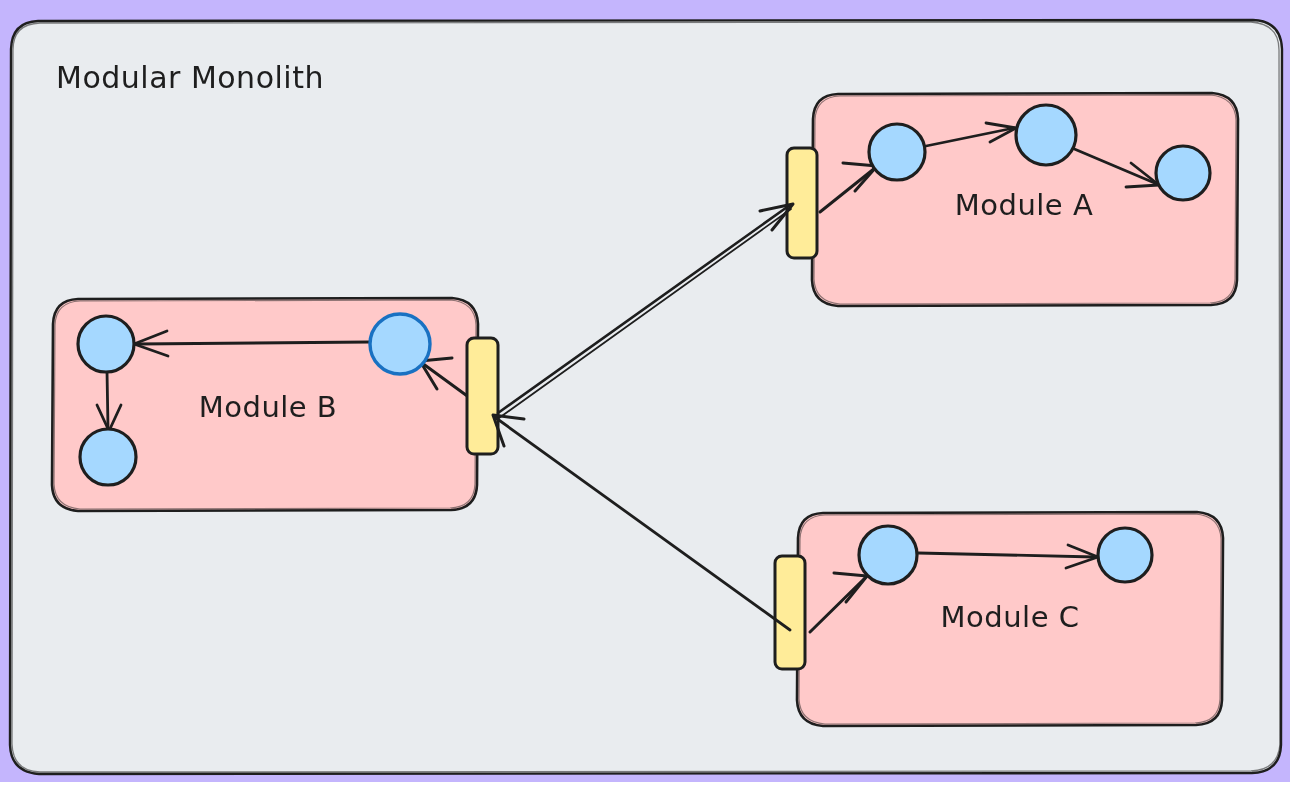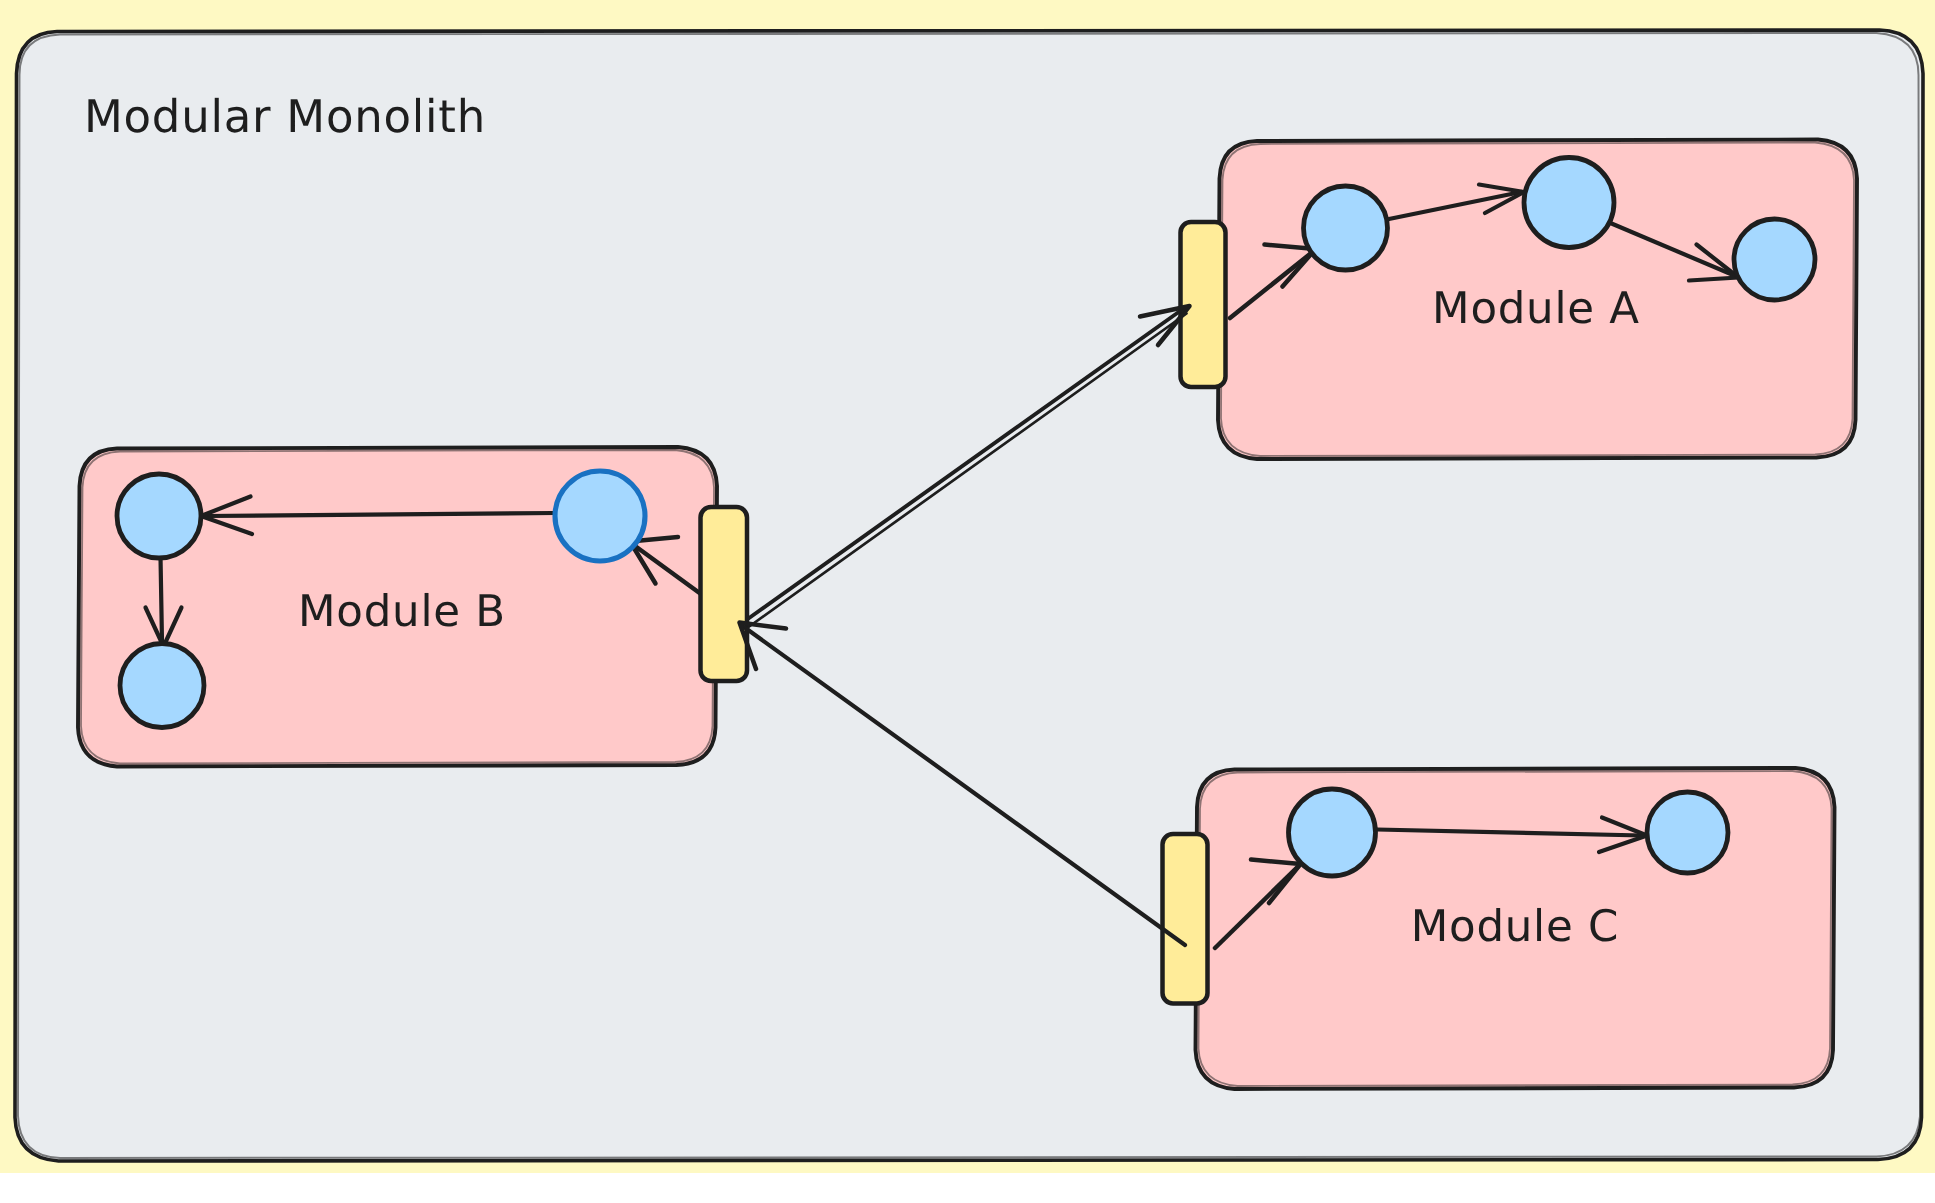--- a/index.html
+++ b/index.html
@@ -11,21 +11,21 @@
   body {
     width: 1290px;
     height: 802px;
     overflow: hidden;
     font-family: "DejaVu Sans", sans-serif;
   }
   #canvas {
     position: relative;
     width: 1290px;
     height: 782px;
-    background: #fef9c3;
+    background: #c4b5fd;
   }
   #diagram-svg {
     display: block;
     width: 1290px;
     height: 802px;
   }
   .sketch-label {
     font-family: "DejaVu Sans", sans-serif;
     font-weight: 400;
     fill: #1e1e1e;

